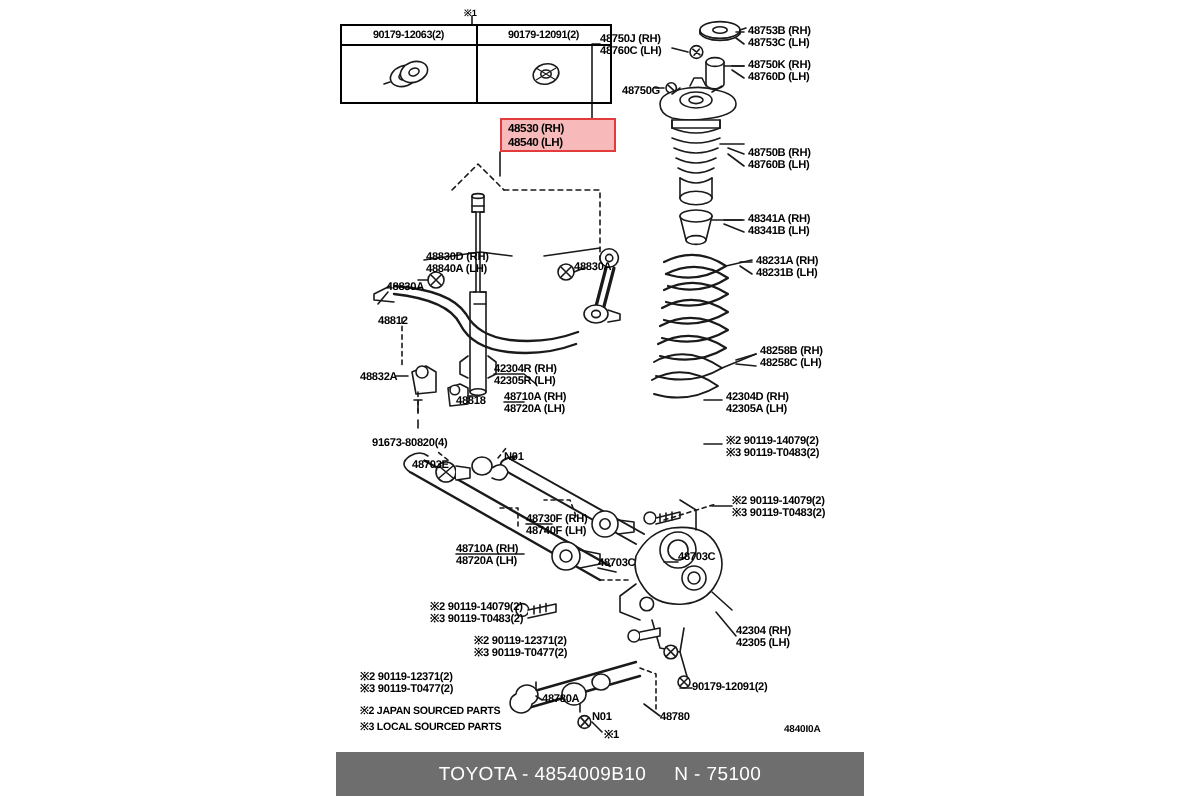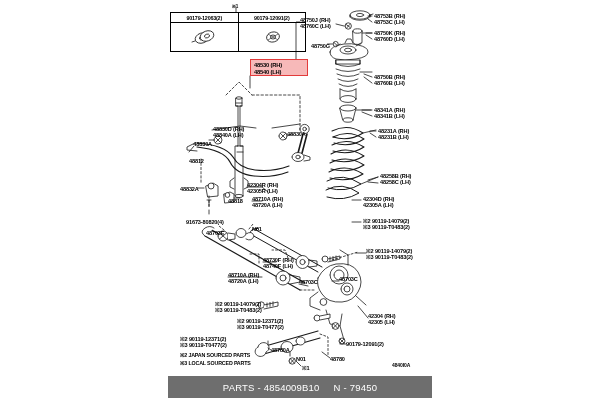--- a/index.html
+++ b/index.html
@@ -349,17 +349,17 @@
       <div class="lbl" style="left: 296px; top: 356px;">N01</div>
       <div class="lbl" style="left: 302px; top: 365px;">※1</div>
     </div>
 
   <div class="legend" style="left:180px;top:351px">※2 JAPAN SOURCED PARTS</div>
   <div class="legend" style="left:180px;top:359px">※3 LOCAL SOURCED PARTS</div>
 
   <div id="diagcode">4840I0A</div>
 
   <div id="footer">
-    <span>PARTS - 4854009B10</span>
-    <span>N - 79450</span>
+    <span>TOYOTA - 4854009B10</span>
+    <span>N - 75100</span>
   </div>
 
 </div>
 
 </body></html>

